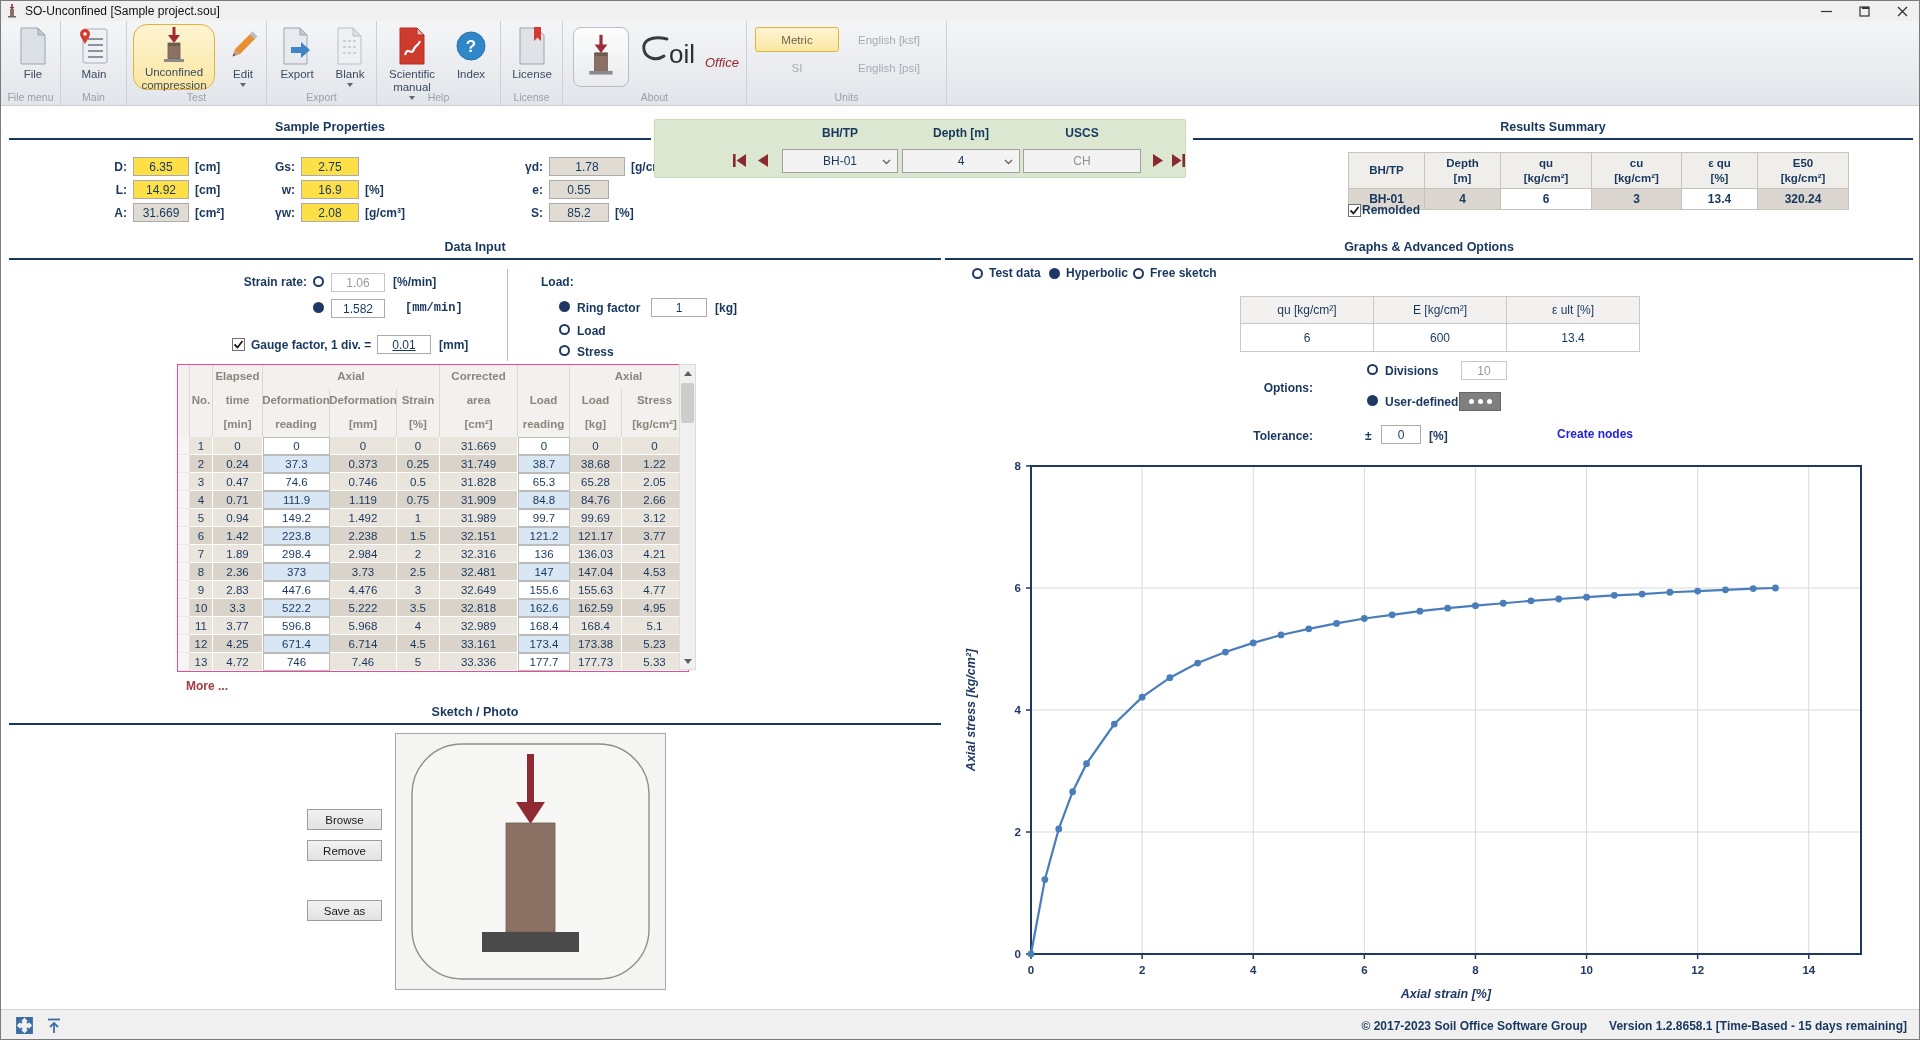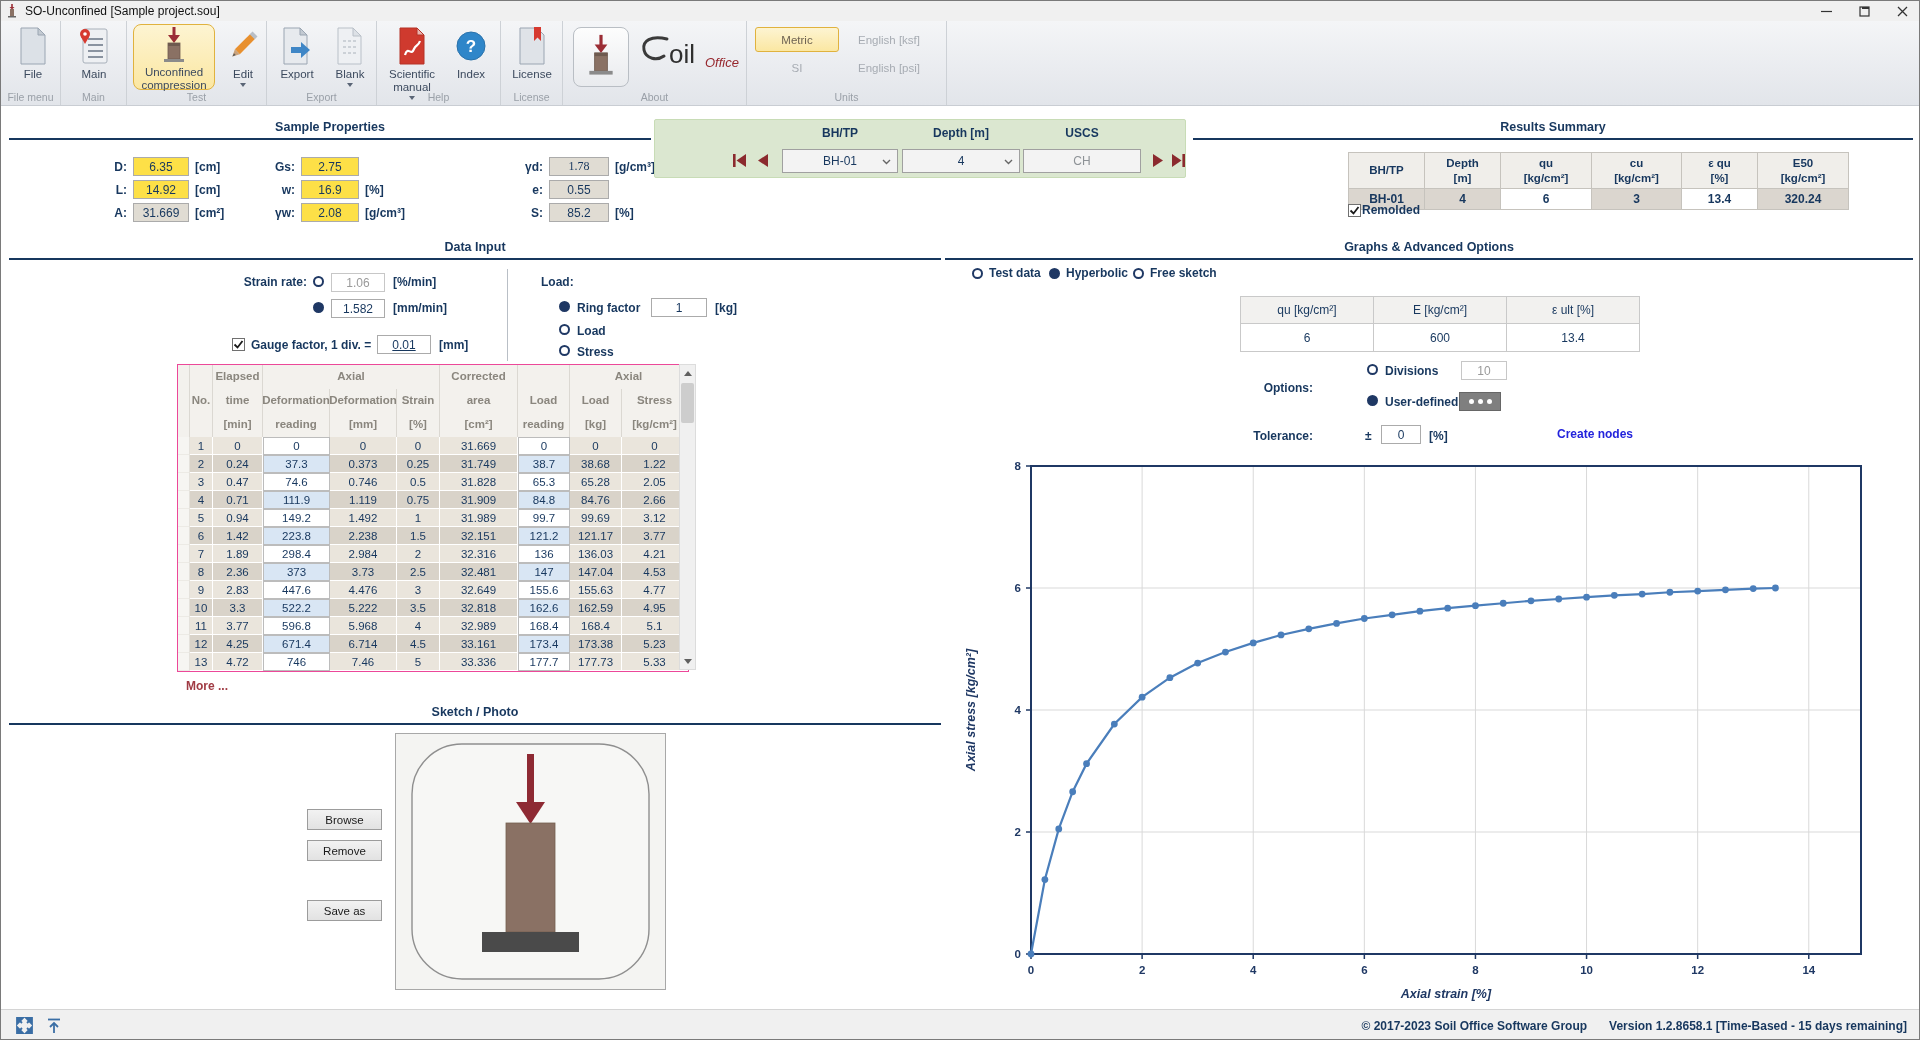--- a/index.html
+++ b/index.html
@@ -11,21 +11,21 @@
   .title-text{font-size:12px;color:#111;}
   .win-controls{position:absolute;right:0;top:0;height:20px;display:flex;}
   .win-btn{width:38px;height:20px;display:flex;align-items:center;justify-content:center;cursor:default;}
   
   .ribbon{position:absolute;left:0;top:20px;width:1920px;height:85px;background:linear-gradient(#f4f5f7,#e2e5ea);border-bottom:1px solid #c9cdd3;}
   .rgroup{position:absolute;top:0;height:84px;border-right:1px solid #cdd1d6;}
   .rgroup-label{position:absolute;bottom:2px;left:0;right:0;text-align:center;font-size:10.5px;color:#9aa0a8;}
   .rbtn{position:absolute;top:4px;display:flex;flex-direction:column;align-items:center;cursor:default;}
   .rbtn .ric{height:42px;display:flex;align-items:center;justify-content:center;}
   .rbtn .rlab{font-size:11.5px;color:#3c4a5e;text-align:center;line-height:1.15;margin-top:1px;}
-  .rbtn.sel{background:linear-gradient(#fdf4d2,#fbe7a2);border:1px solid #e0b23e;border-radius:8px;}
+  .rbtn.sel{background:linear-gradient(#fdf4d2,#fbe7a2);border:1px solid #e0b23e;border-radius:14px;}
   .caret{width:0;height:0;border-left:3.5px solid transparent;border-right:3.5px solid transparent;border-top:4px solid #5a6576;margin-top:2px;display:inline-block;}
   .unit-btn{position:absolute;width:84px;height:25px;display:flex;align-items:center;justify-content:center;font-size:11.5px;color:#a7acb3;}
   .unit-btn.sel{background:linear-gradient(#fdf4d2,#fbe7a2);border:1px solid #e0b23e;border-radius:3px;color:#6e6352;}
   
   .sec-hd{position:absolute;border-bottom:2px solid #17375E;text-align:center;font-size:12.5px;font-weight:bold;color:#17375E;padding-bottom:4px;}
   
   .sp-col{position:absolute;display:flex;flex-direction:column;gap:4px;}
   .sp-row{display:flex;align-items:center;height:19px;}
   .sp-label{font-size:12px;font-weight:bold;color:#17375E;text-align:right;}
   .sp-input{height:19px;border:1px solid #ababab;background:#fde047;font-size:12px;color:#17375E;text-align:center;padding:0;}
@@ -306,21 +306,21 @@
       </div>
       <div class="sp-row">
         <span class="sp-label" style="width: 84px;">γw:</span>
         <input class="sp-input" value="2.08" style="width: 58px; margin-left: 6px;">
         <span class="sp-unit">[g/cm³]</span>
       </div>
     </div>
   <div class="sp-col" id="sp-col2" style="left:450px;top:156px;">
       <div class="sp-row">
         <span class="sp-label" style="width: 92px;">γd:</span>
-        <input class="sp-input ro" readonly="" value="1.78" style="width: 60px; margin-left: 6px; font-family: Liberation Serif, serif;">
+        <input class="sp-input ro" readonly="" value="1.78" style="width: 76px; margin-left: 6px;">
         <span class="sp-unit">[g/cm³]</span>
       </div>
       <div class="sp-row">
         <span class="sp-label" style="width: 92px;">e:</span>
         <input class="sp-input ro" readonly="" value="0.55" style="width: 60px; margin-left: 6px;">
         <span class="sp-unit"></span>
       </div>
       <div class="sp-row">
         <span class="sp-label" style="width: 92px;">S:</span>
         <input class="sp-input ro" readonly="" value="85.2" style="width: 60px; margin-left: 6px;">
@@ -410,21 +410,21 @@
       </span>
     <span class="blab">Remolded</span>
   </div>
 
   <span class="blab" style="position:absolute;left:200px;top:274px;width:106px;text-align:right;">Strain rate:</span>
   <span class="radio" style="position:absolute;left:312px;top:275px;"></span>
   <input class="ctl-input dis" style="position: absolute; left: 330px; top: 272px; width: 54px;" readonly="" value="1.06">
   <span class="blab" style="position:absolute;left:392px;top:274px;">[%/min]</span>
   <span class="radio on" style="position:absolute;left:312px;top:301px;"></span>
   <input class="ctl-input" style="position: absolute; left: 330px; top: 298px; width: 54px;" value="1.582">
-  <span class="blab" style="position:absolute;left:392px;top:300px;">[mm/min]</span>
+  <span class="blab" style="position:absolute;left:404px;top:300px;font-family:Liberation Mono, monospace;">[mm/min]</span>
   <span class="cb" style="position:absolute;left:231px;top:337px;">
       <svg width="11" height="11" viewBox="0 0 11 11">
         <path d="M1.5 5.5 L4.5 8.5 L9.5 2" stroke="#1a1a1a" stroke-width="1.8" fill="none"></path>
       </svg>
     </span>
   <span class="blab" style="position:absolute;left:250px;top:337px;">Gauge factor, 1 div. =</span>
   <input class="ctl-input" style="position: absolute; left: 376px; top: 334px; width: 54px; text-decoration: underline;" value="0.01">
   <span class="blab" style="position:absolute;left:438px;top:337px;">[mm]</span>
   <div class="vline" style="left:506px;top:268px;height:92px;"></div>
   <span class="blab" style="position:absolute;left:540px;top:274px;">Load:</span>

